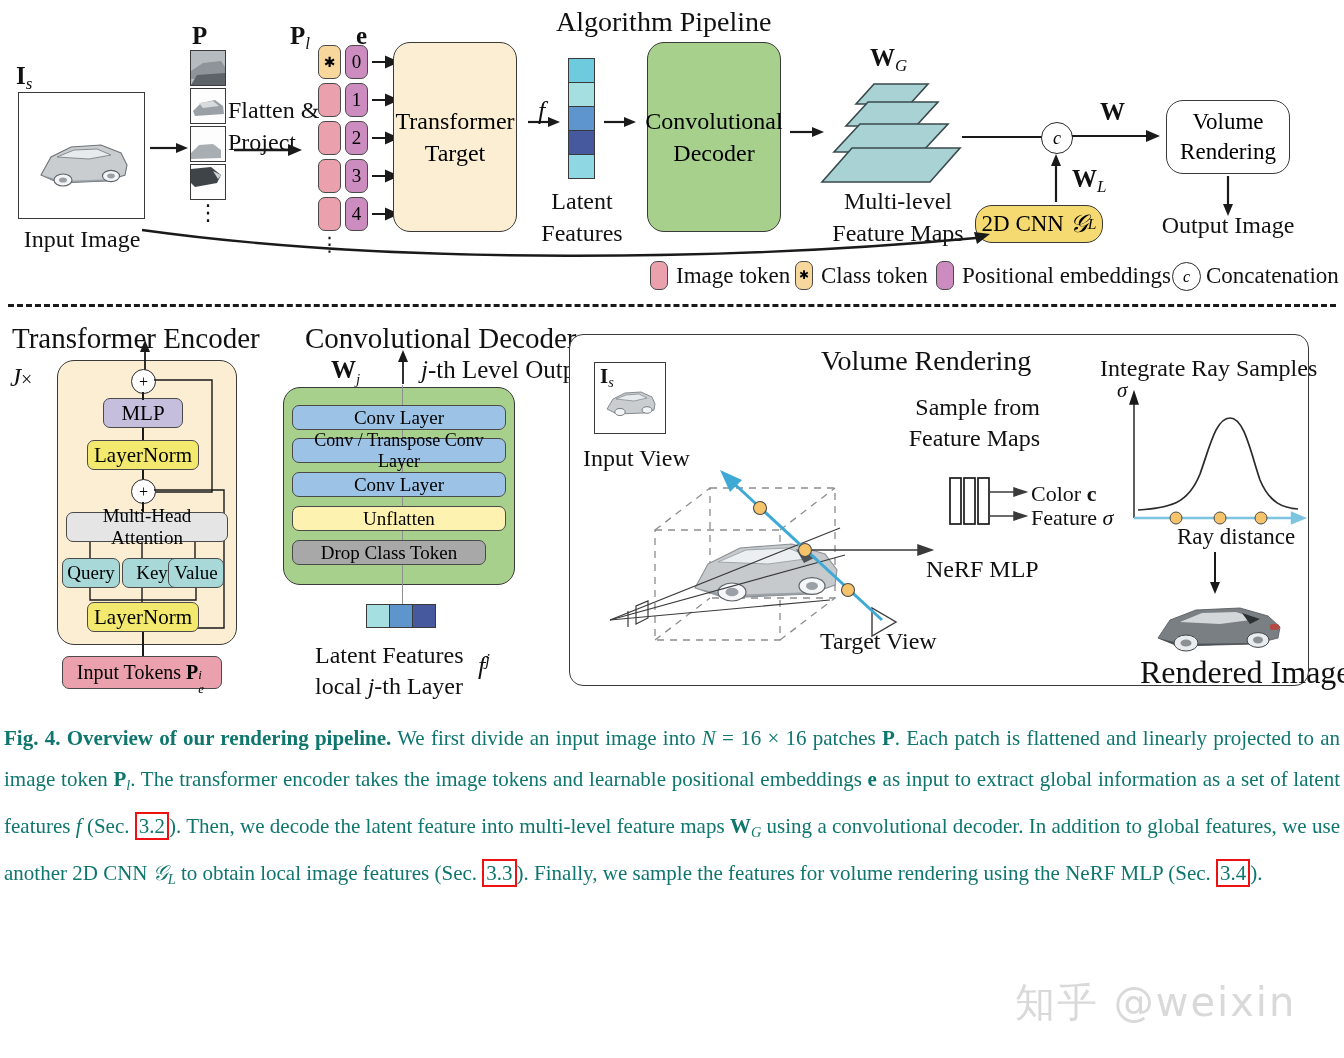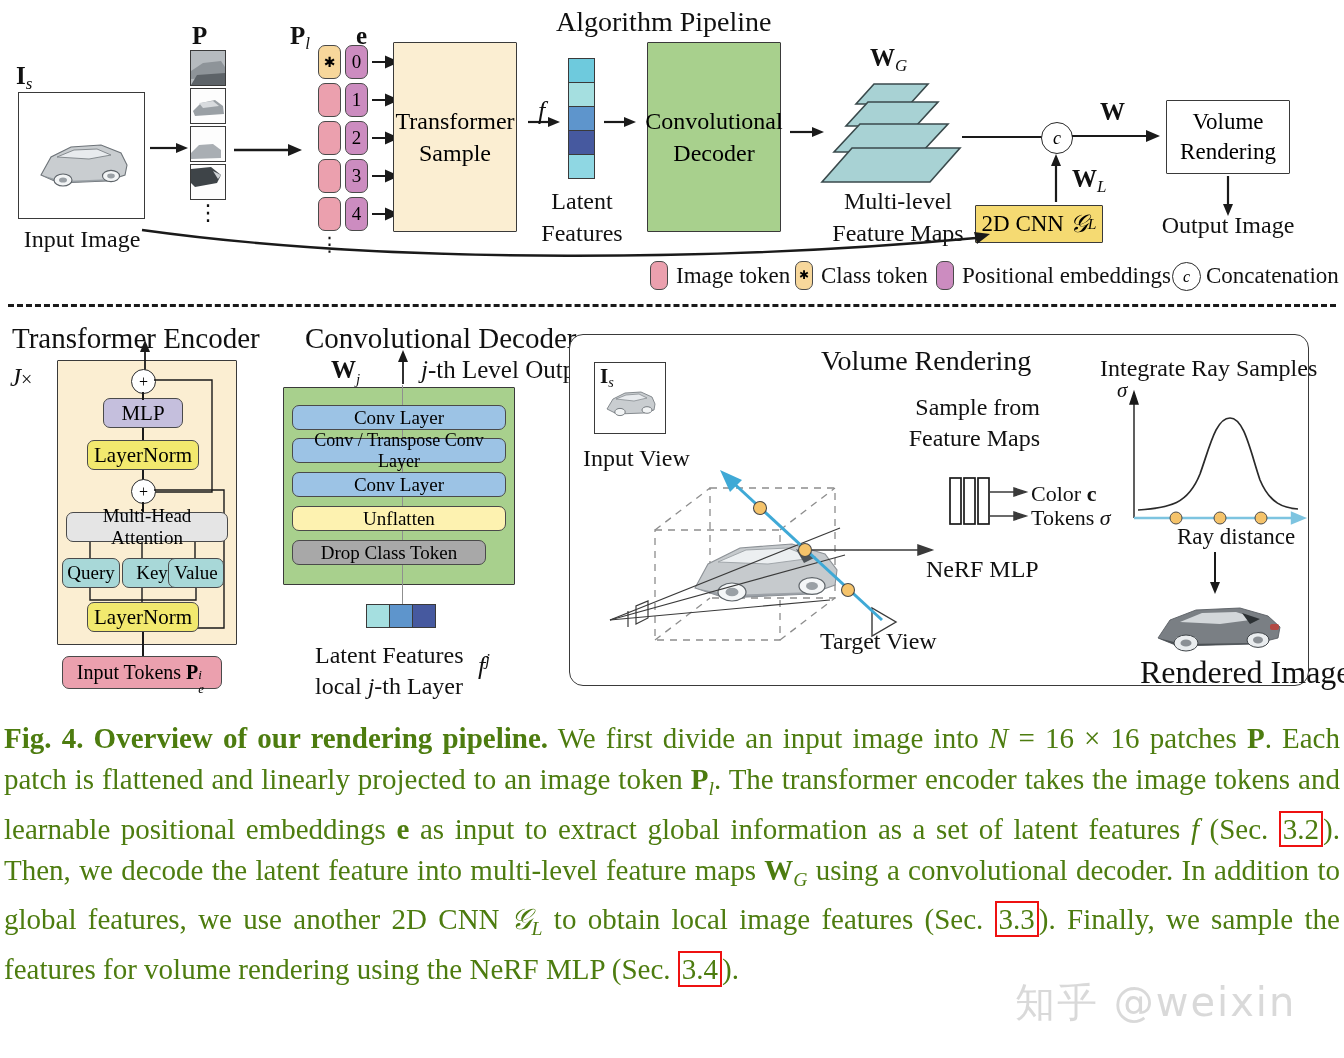--- a/index.html
+++ b/index.html
@@ -4,21 +4,21 @@
 <style>
   html,body{margin:0;padding:0;background:#fff;}
   body{width:1344px;height:1058px;position:relative;overflow:hidden;
        font-family:"Liberation Serif",serif;color:#000;}
   .fig{position:absolute;left:0;top:0;width:1344px;height:1058px;}
   .abs{position:absolute;}
   .ctr{display:flex;align-items:center;justify-content:center;text-align:center;}
 
   
   .box{box-sizing:border-box;border:1.6px solid #3a3a3a;}
-  .rbox{box-sizing:border-box;border:1.6px solid #3a3a3a;border-radius:1px;}
+  .rbox{box-sizing:border-box;border:1.6px solid #3a3a3a;border-radius:17px;}
   .pill{box-sizing:border-box;border:1.4px solid #4a4a4a;border-radius:7px;}
   .lbl{font-family:"Liberation Serif",serif;color:#111;white-space:nowrap;}
   .ital{font-style:italic;}
   .bold{font-weight:bold;}
 
   .line{position:absolute;background:#1a1a1a;}
   .hline{height:1.6px;}
   .vline{width:1.6px;}
 
   svg{overflow:visible;display:block;}
@@ -38,22 +38,22 @@
   .c-conv{background:#9cc3e5;}
   .c-unf{background:#fdf2b0;}
   .c-drop{background:#a8a8a8;}
 
   
   .divider{position:absolute;left:8px;top:304px;width:1328px;height:0;
            border-top:3px dashed #1a1a1a;}
 
   
   .caption{position:absolute;left:4px;top:718px;width:1336px;
-           font-family:"Liberation Serif",serif;font-size:29px;line-height:41px;
-           text-align:justify;text-justify:inter-word;color:#4d7c0f;}
+           font-family:"Liberation Serif",serif;font-size:21px;line-height:41px;
+           text-align:justify;text-justify:inter-word;color:#0f766e;}
   .caption .secbox{border:2.2px solid #ee1111;padding:0 2px;}
   .mathit{font-style:italic;font-family:"Liberation Serif",serif;}
   .mathbf{font-weight:bold;}
   .sub{font-size:0.68em;vertical-align:-0.28em;font-style:italic;}
   .supi{font-size:0.68em;vertical-align:0.45em;font-style:italic;}
 
   
   .wm{position:absolute;left:1015px;top:975px;font-size:40px;color:#d8d8d8;
       font-family:"DejaVu Sans",sans-serif;opacity:.95;letter-spacing:2px;
       pointer-events:none;}
@@ -113,20 +113,24 @@
   </div>
   <div class="abs box c-white" style="left:190px;top:164px;width:36px;height:36px;">
     <svg width="34" height="34" viewBox="0 0 34 34">
         <rect width="34" height="34" fill="#fdfdfd"></rect>
         <path d="M0 4 L20 2 L30 10 L26 18 L4 22 L0 18 Z" fill="#3e4448"></path>
         <path d="M22 6 L30 10 L27 14 Z" fill="#cfd3d6"></path>
       </svg>
   </div>
   <div class="abs lbl ctr" style="left:190px;top:200px;width:36px;font-size:22px;">⋮</div>
 
+  <div class="abs lbl" style="left:228px;top:94px;font-size:24px;line-height:32px;">
+    <div>Flatten &amp;</div>
+    <div>Project</div>
+  </div>
   <svg class="abs" style="left:234px;top:140px;" width="70" height="20">
     <line x1="0" y1="10" x2="56" y2="10" stroke="#1a1a1a" stroke-width="2.4"></line>
     <polygon points="68,10 54,4 54,16" fill="#1a1a1a"></polygon>
   </svg>
 
   <div class="abs lbl" style="left:290px;top:22px;font-size:25px;">
     <span class="mathbf">P</span><span class="sub">l</span>
   </div>
 
   <div class="abs lbl mathbf" style="left:356px;top:22px;font-size:25px;">e</div>
@@ -167,21 +171,21 @@
       <line x1="0" y1="131" x2="16" y2="131"></line>
         <polygon points="25,131 14,126 14,136"></polygon>
       <line x1="0" y1="169" x2="16" y2="169"></line>
         <polygon points="25,169 14,164 14,174"></polygon>
     </g>
   </svg>
 
   <div class="abs rbox c-enc ctr" style="left:393px;top:42px;width:124px;height:190px;">
     <div style="font-size:24px;line-height:32px;">
       <div>Transformer</div>
-      <div>Sample</div>
+      <div>Target</div>
     </div>
   </div>
 
   <svg class="abs" style="left:528px;top:112px;" width="34" height="20">
     <line x1="0" y1="10" x2="22" y2="10" stroke="#1a1a1a" stroke-width="2.2"></line>
       <polygon points="32,10 20,5 20,15" fill="#1a1a1a"></polygon>
   </svg>
 
   <div class="abs lbl ital" style="left:538px;top:96px;font-size:26px;">f</div>
 
@@ -518,21 +522,21 @@
         <polygon points="36,10 24,6 24,14"></polygon>
       <line x1="0" y1="34" x2="26" y2="34"></line>
         <polygon points="36,34 24,30 24,38"></polygon>
     </g>
   </svg>
   <div class="abs lbl" style="left:1031px;top:481px;font-size:22px;">
     <span>Color</span>
     <span class="mathbf">c</span>
   </div>
   <div class="abs lbl" style="left:1031px;top:505px;font-size:22px;">
-    <span>Tokens</span>
+    <span>Feature</span>
     <span class="ital">σ</span>
   </div>
   <div class="abs lbl" style="left:926px;top:556px;font-size:24px;">NeRF MLP</div>
 
   <div class="abs lbl" style="left:1100px;top:355px;font-size:24px;">Integrate Ray Samples</div>
 
   <svg class="abs" style="left:1118px;top:388px;" width="190" height="140">
 
     <g stroke="#1a1a1a" stroke-width="1.4" fill="#1a1a1a">
       <line x1="16" y1="130" x2="16" y2="14"></line>

